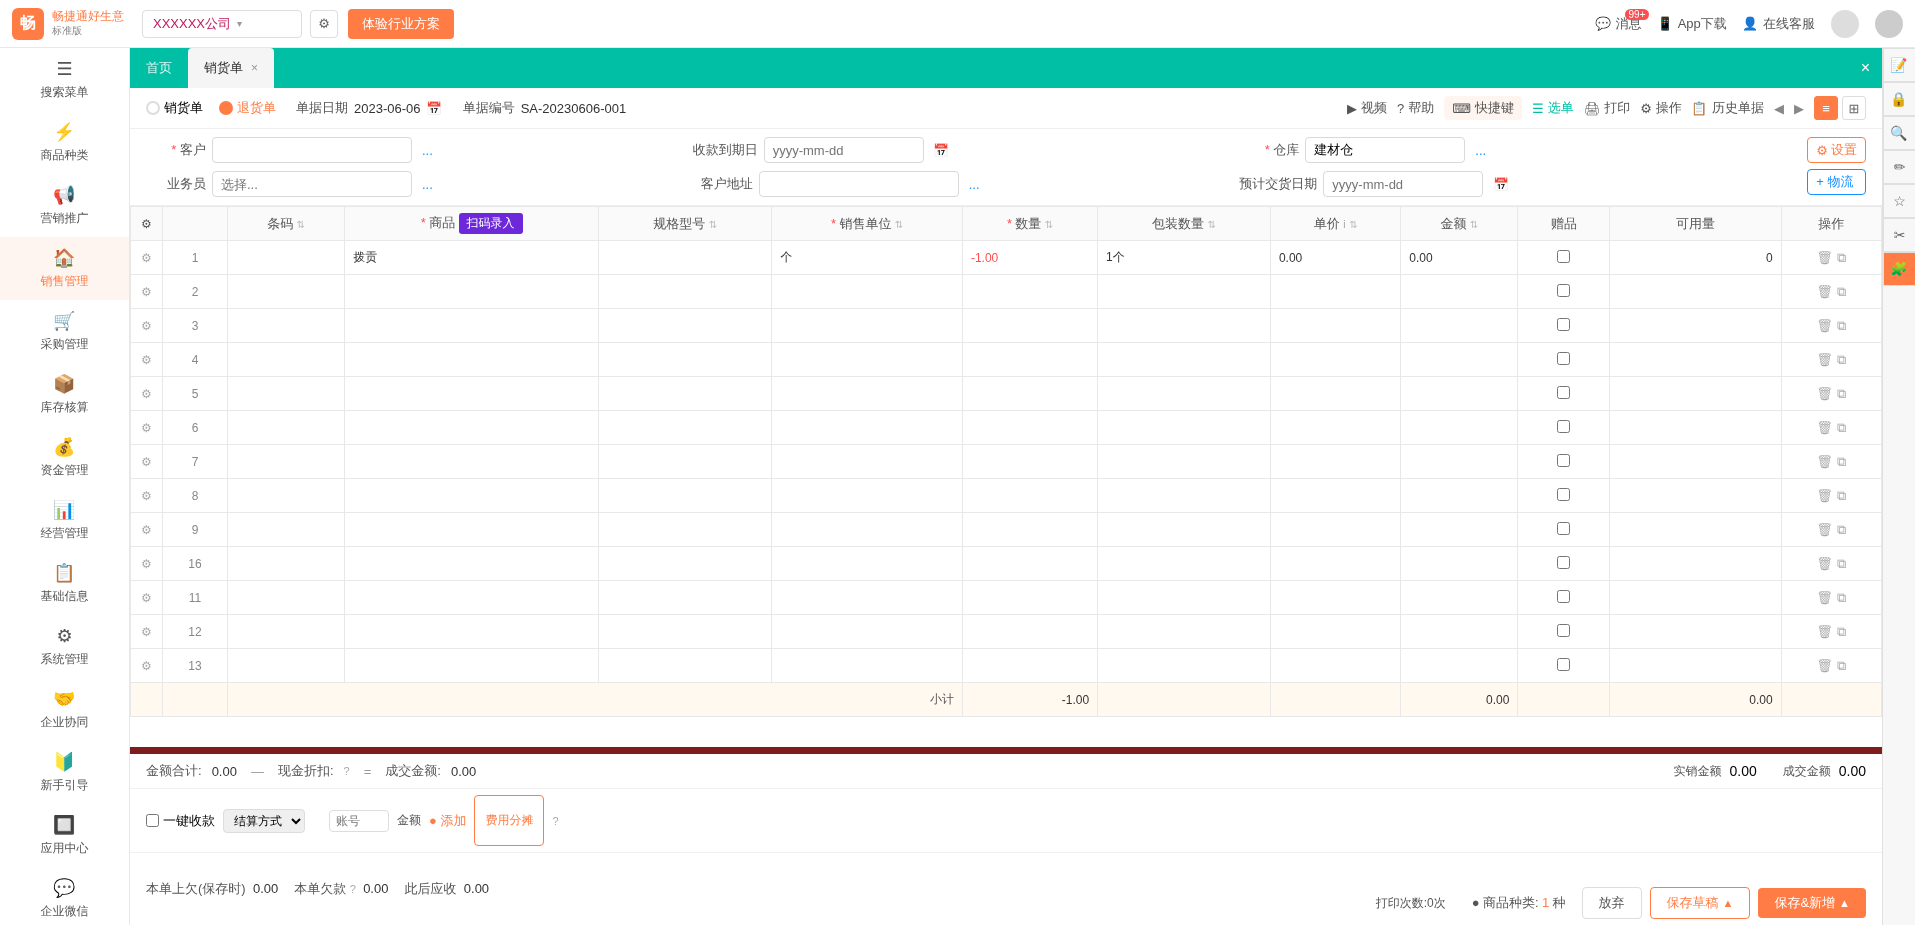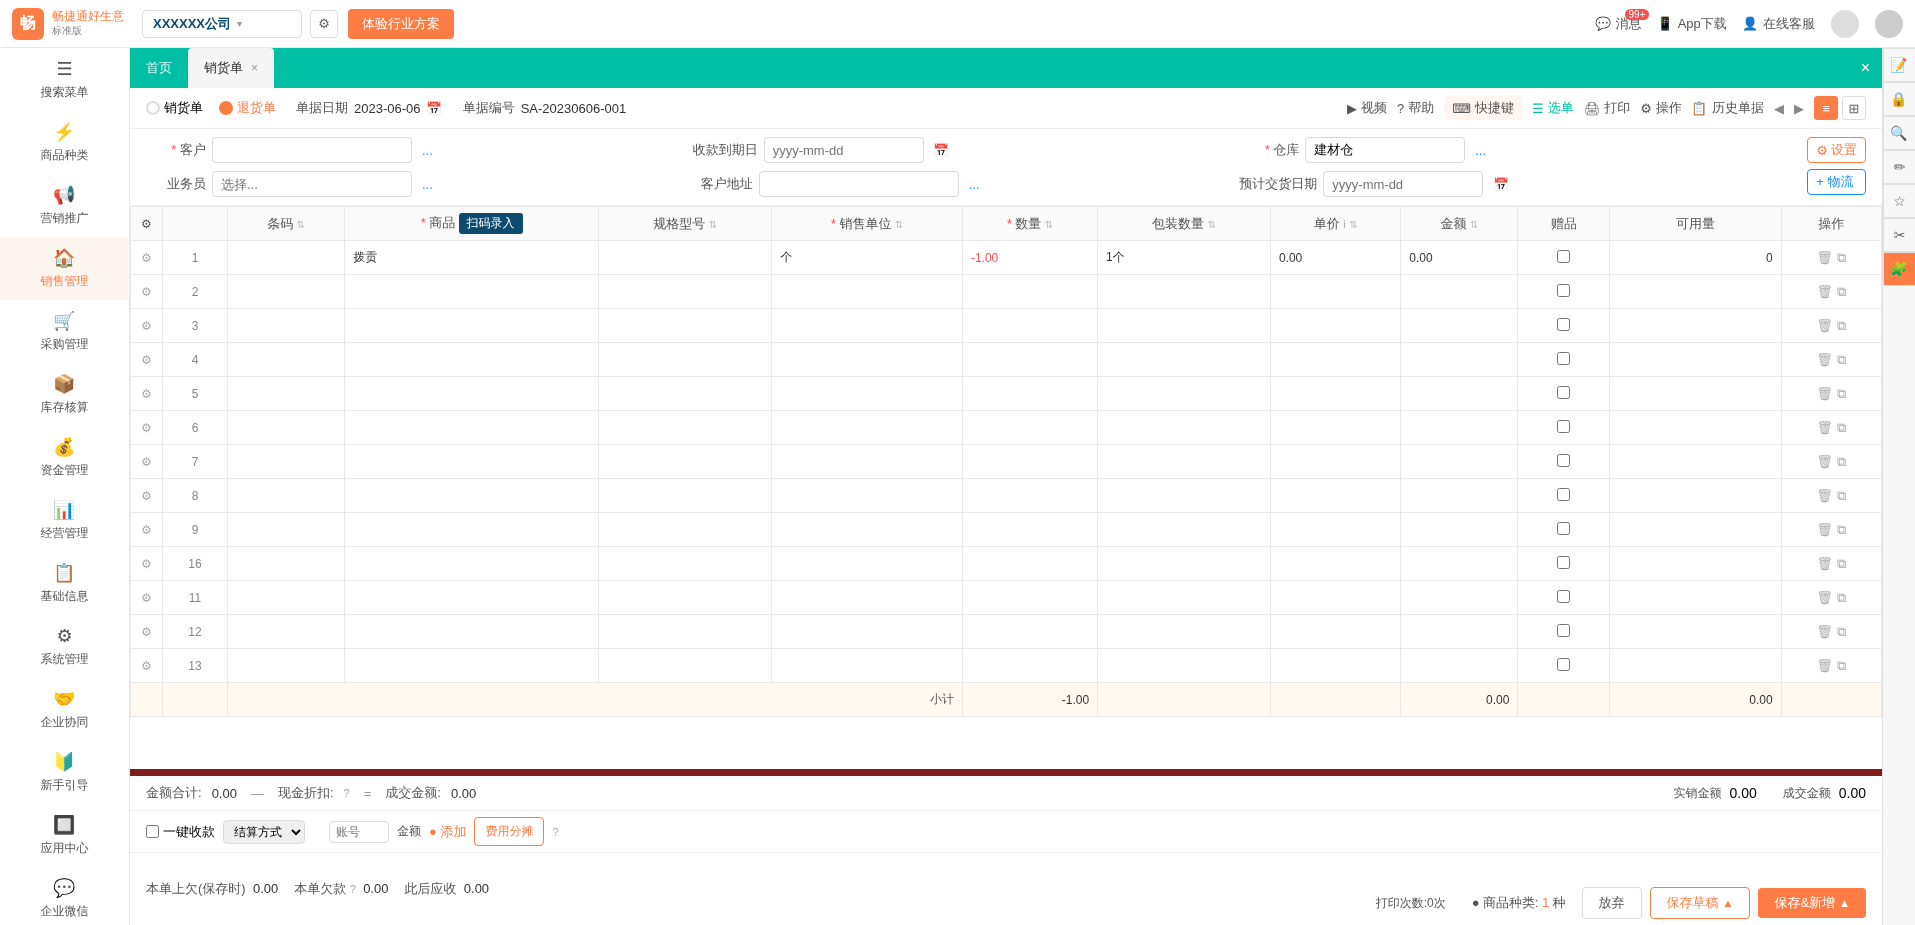--- a/index.html
+++ b/index.html
@@ -5,21 +5,21 @@
     * { box-sizing: border-box; margin: 0; padding: 0; font-family: 'Microsoft YaHei', Arial, sans-serif; font-size: 13px; }
     body { background: #f5f5f5; width: 1915px; height: 925px; overflow: hidden; display: flex; flex-direction: column; }
 
     
     .top-bar { height: 48px; background: #fff; display: flex; align-items: center; padding: 0 12px; border-bottom: 1px solid #e8e8e8; flex-shrink: 0; }
     .logo-area { display: flex; align-items: center; gap: 8px; width: 130px; }
     .logo-icon { width: 32px; height: 32px; background: #ff7d45; border-radius: 6px; display: flex; align-items: center; justify-content: center; color: white; font-size: 16px; font-weight: bold; }
     .logo-text { font-size: 12px; color: #ff7d45; line-height: 1.3; }
     .logo-badge { font-size: 10px; color: #888; }
     .company-selector { display: flex; align-items: center; gap: 6px; border: 1px solid #ddd; border-radius: 4px; padding: 4px 10px; cursor: pointer; min-width: 160px; }
-    .company-name { color: #0c4a6e; font-size: 13px; font-weight: bold; }
+    .company-name { color: #be185d; font-size: 13px; }
     .chevron-down { color: #999; font-size: 10px; }
     .gear-btn { width: 28px; height: 28px; border: 1px solid #ddd; border-radius: 4px; display: flex; align-items: center; justify-content: center; cursor: pointer; margin-left: 8px; color: #666; }
     .trial-btn { background: #ff7d45; color: white; border: none; border-radius: 4px; padding: 6px 14px; cursor: pointer; font-size: 13px; margin-left: 10px; }
     .top-right { margin-left: auto; display: flex; align-items: center; gap: 16px; }
     .top-right-item { display: flex; align-items: center; gap: 4px; cursor: pointer; color: #555; font-size: 13px; position: relative; }
     .badge { background: #ff4d4f; color: white; font-size: 10px; border-radius: 8px; padding: 0 4px; position: absolute; top: -6px; right: -8px; min-width: 16px; text-align: center; }
     .avatar { width: 28px; height: 28px; border-radius: 50%; background: #ddd; }
 
     
     .main-layout { display: flex; flex: 1; overflow: hidden; }
@@ -68,34 +68,34 @@
     .field-dots { color: #1890ff; cursor: pointer; margin-left: 4px; }
     .field-calendar { color: #aaa; margin-left: 4px; cursor: pointer; }
 
     
     .table-container { flex: 1; overflow-y: auto; background: #fff; position: relative; }
     .data-table { width: 100%; border-collapse: collapse; }
     .data-table th { background: #fafafa; border: 1px solid #e8e8e8; padding: 6px 8px; color: #555; font-weight: 500; white-space: nowrap; font-size: 12px; text-align: center; position: sticky; top: 0; z-index: 2; }
     .data-table td { border: 1px solid #e8e8e8; padding: 5px 8px; color: #333; font-size: 12px; height: 34px; }
     .th-gear { width: 32px; }
     .red-text { color: #ff4d4f; }
-    .scan-btn { background: #0c4a6e; color: white; border: none; border-radius: 3px; padding: 2px 8px; cursor: pointer; font-size: 12px; }
+    .scan-btn { background: #6d28d9; color: white; border: none; border-radius: 3px; padding: 2px 8px; cursor: pointer; font-size: 12px; }
     .sort-icon { color: #bbb; font-size: 10px; cursor: pointer; }
     .table-footer-row td { background: #fff9f0; font-weight: 500; }
 
     
     .bottom-bar { background: #fff; border-top: 7px solid #7f1d1d; flex-shrink: 0; }
     .amount-row { display: flex; align-items: center; padding: 8px 16px; gap: 10px; border-bottom: 1px solid #f0f0f0; }
     .amount-label { color: #555; }
     .amount-val { color: #333; font-weight: 500; }
     .dash { color: #999; margin: 0 4px; }
     .eq { color: #999; margin: 0 4px; }
     .payment-row { display: flex; align-items: center; padding: 6px 16px; gap: 8px; border-bottom: 1px solid #f0f0f0; }
     .checkbox-item { display: flex; align-items: center; gap: 4px; }
-    .fee-split-btn { border: 1px solid #ff7d45; color: #ff7d45; background: #fff; border-radius: 4px; padding: 5px 10px; cursor: pointer; font-size: 12px; }
+    .fee-split-btn { border: 1px solid #ff7d45; color: #ff7d45; background: #fff; border-radius: 4px; padding: 16px 10px; cursor: pointer; font-size: 12px; }
     .status-item { color: #555; font-size: 12px; }
     .status-val { color: #333; font-weight: 500; }
     .print-info { margin-left: auto; color: #555; font-size: 12px; }
     .product-kind { color: #555; font-size: 12px; margin-left: 10px; }
     .product-kind-val { color: #ff7d45; }
 
     
     .bottom-actions { display: flex; align-items: center; gap: 8px; margin-left: auto; }
     .discard-btn { border: 1px solid #ddd; background: #fff; color: #555; border-radius: 4px; padding: 6px 16px; cursor: pointer; font-size: 13px; }
     .save-draft-btn { border: 1px solid #ff7d45; background: #fff; color: #ff7d45; border-radius: 4px; padding: 6px 16px; cursor: pointer; font-size: 13px; display: flex; align-items: center; gap: 4px; justify-content: flex-end; }

